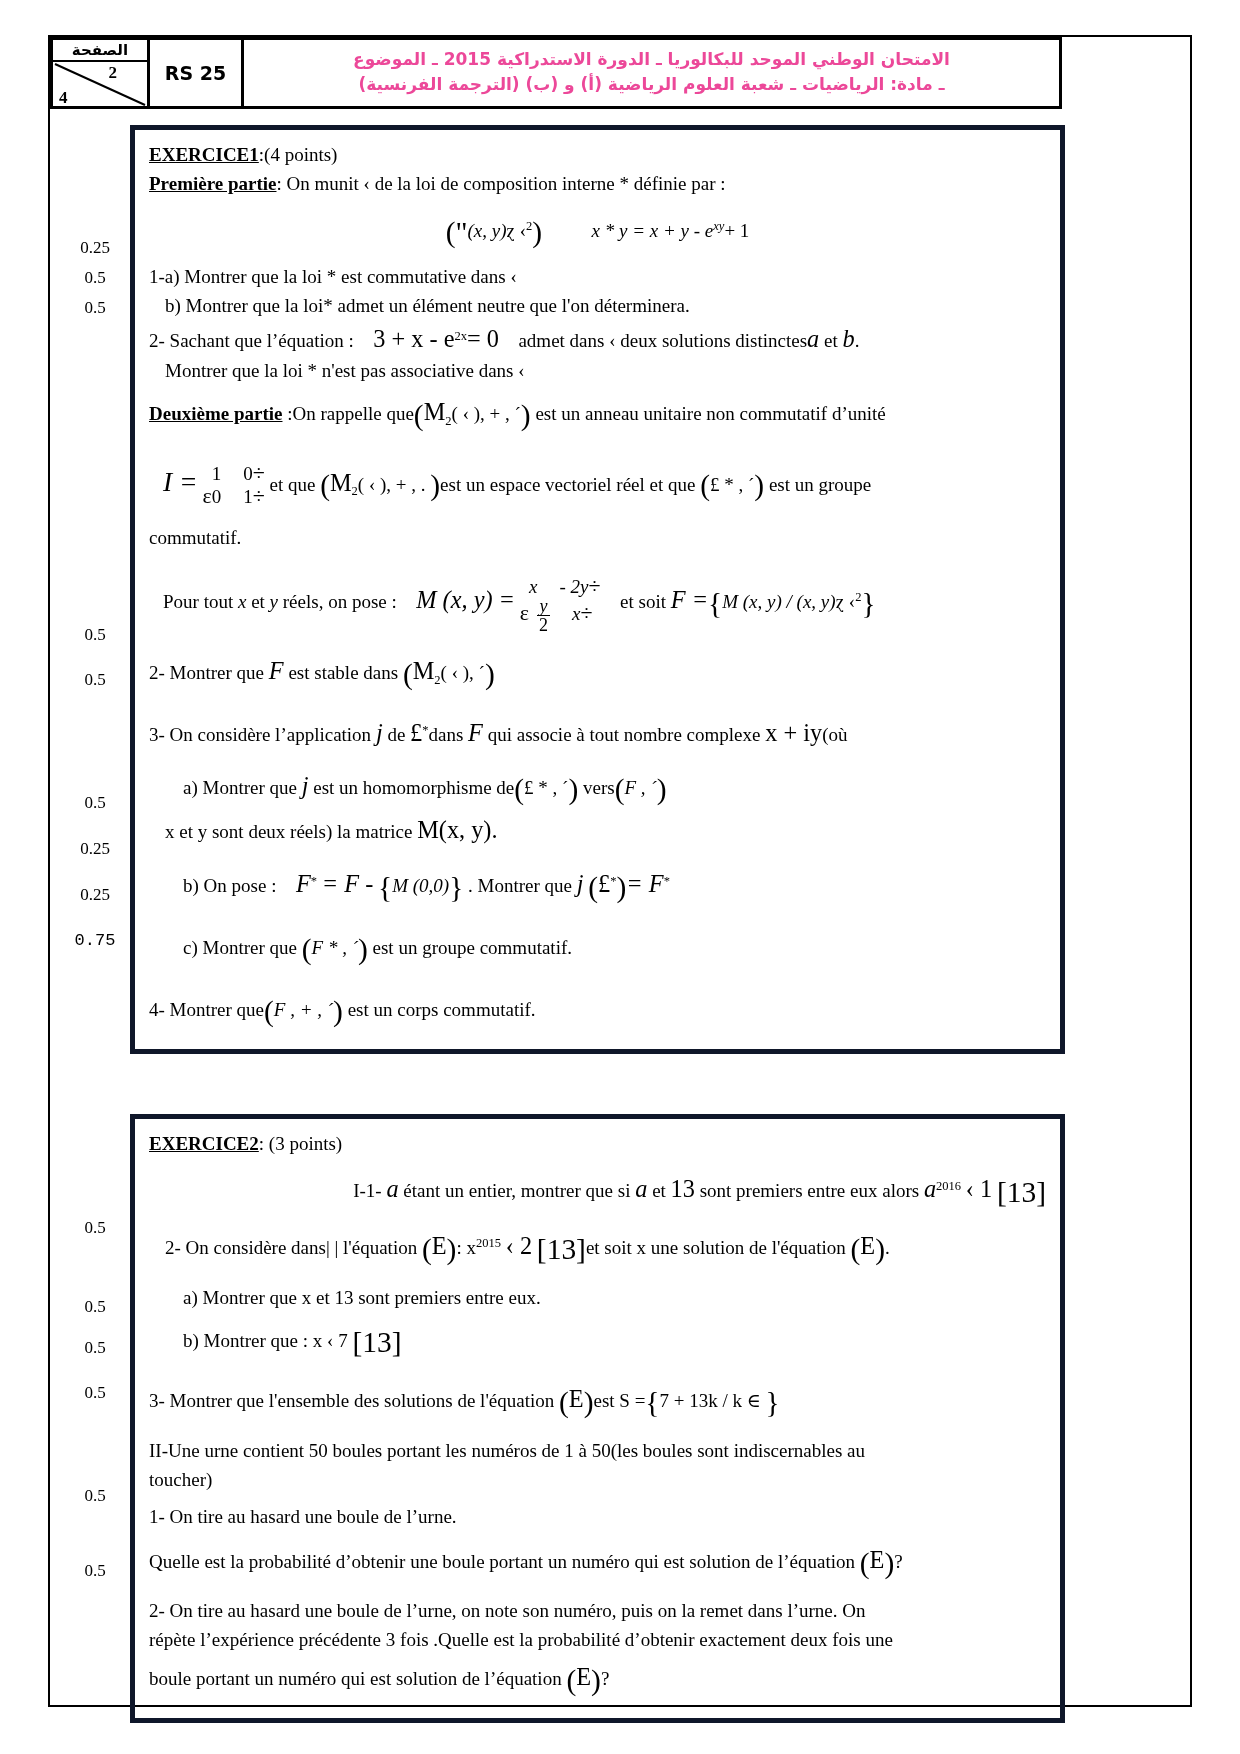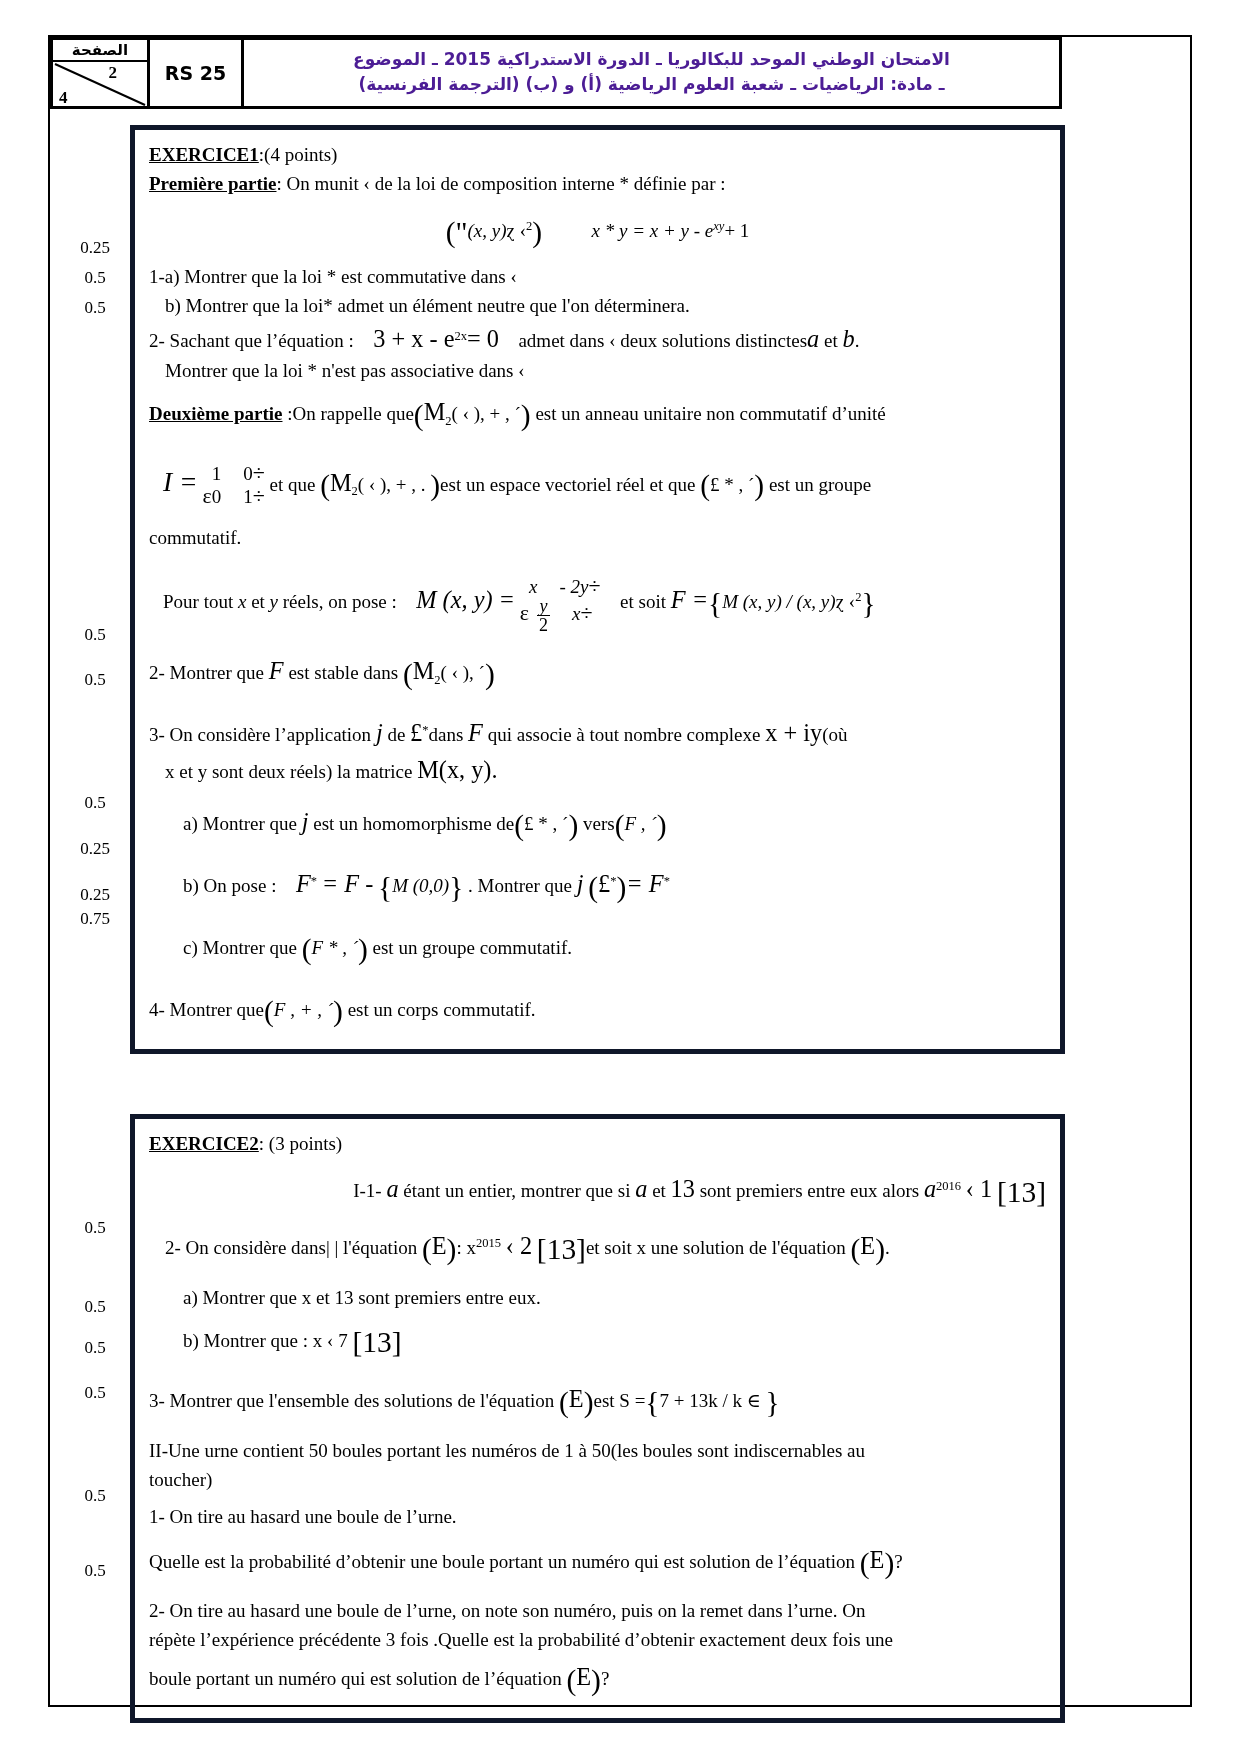--- a/index.html
+++ b/index.html
@@ -47,21 +47,21 @@
     display:flex; align-items:center; justify-content:center;
     font-family:"DejaVu Sans","Liberation Sans",sans-serif;
     font-weight:bold; font-size:19px;
   }
   .hdr-title{
     flex:1; border:3px solid #000; border-left:none;
     display:flex; flex-direction:column; align-items:center; justify-content:center;
     padding:2px 14px 4px 14px;
   }
   .hdr-ar{
-    direction:rtl; color:#4c1d95; font-weight:bold;
+    direction:rtl; color:#ec4899; font-weight:bold;
     font-family:"DejaVu Sans","Liberation Sans",sans-serif;
     font-size:17px; line-height:1.45; text-align:center; white-space:nowrap;
   }
   .hdr-ar.line2{ font-size:17px; }
 
   
   .content{
     position:absolute; left:60px; top:125px;
     width:1005px;
   }
@@ -150,21 +150,21 @@
   <div style="position:relative;">
     <div class="marks-col">
       <span class="mark" style="top:113px;">0.25</span>
       <span class="mark" style="top:143px;">0.5</span>
       <span class="mark" style="top:173px;">0.5</span>
       <span class="mark" style="top:500px;">0.5</span>
       <span class="mark" style="top:545px;">0.5</span>
       <span class="mark" style="top:668px;">0.5</span>
       <span class="mark" style="top:714px;">0.25</span>
       <span class="mark" style="top:760px;">0.25</span>
-      <span class="mark" style="top:784px;">0.75</span>
+      <span class="mark" style="top:806px;font-family:Liberation Mono, monospace;">0.75</span>
     </div>
 
     <div class="ex-box">
 
       <div class="ln">
         <b class="u">EXERCICE1</b><span>:(4 points)</span>
       </div>
 
       <div class="ln">
         <b class="u">Première partie</b><span>: On munit ‹    de la loi de composition interne *  définie par :</span>
@@ -241,30 +241,30 @@
 
       <div class="ln" style="margin-top:20px;">
         <span>3- On considère l’application</span>
         <i class="big">j</i>
         <span>de</span>
         <span class="big">£</span><span class="sup">*</span><span>dans</span>
         <i class="big">F</i>
         <span>qui associe à tout nombre complexe</span>
         <span class="big">x + iy</span><span>(où</span>
       </div>
-      <div class="ln ind1">
-        <span>x et y sont deux réels) la matrice</span>
-        <span class="big">M(x, y).</span>
-      </div>
-
       <div class="ln ind2" style="margin-top:18px;">
         <span>a) Montrer que</span>
         <i class="big">j</i>
         <span>est un homomorphisme de</span><span class="paren">(</span><span>£ * , ´</span><span class="paren">)</span>
         <span>vers</span><span class="paren">(</span><i>F , ´</i><span class="paren">)</span>
+      </div>
+
+      <div class="ln ind1">
+        <span>x et y sont deux réels) la matrice</span>
+        <span class="big">M(x, y).</span>
       </div>
 
       <div class="ln ind2" style="margin-top:20px;">
         <span>b) On pose :</span>
         <span class="sp"></span>
         <i class="big">F</i><span class="sup">*</span>
         <i class="big">= F -</i>
         <span class="paren">{</span><i>M (0,0)</i><span class="paren">}</span>
         <span>. Montrer que</span>
         <i class="big">j</i>

